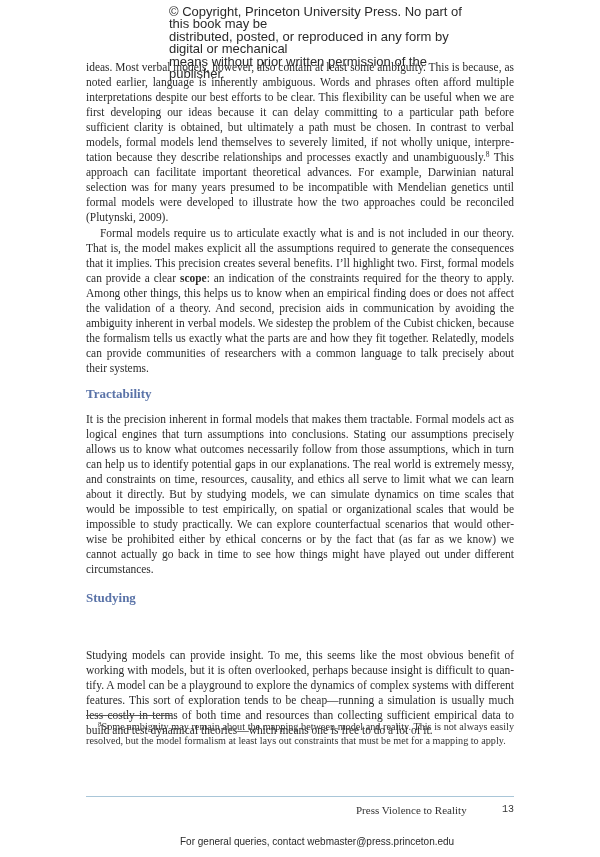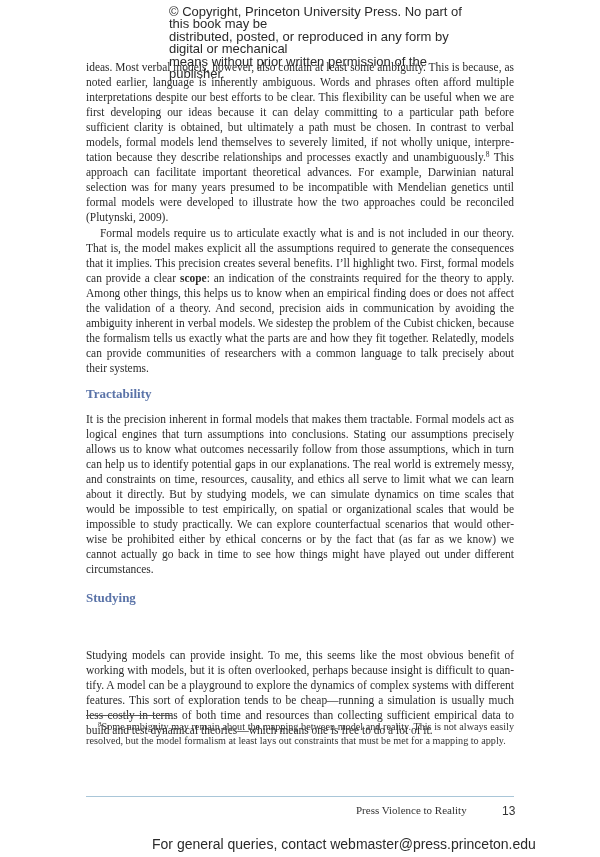--- a/index.html
+++ b/index.html
@@ -30,25 +30,25 @@
       color: #333; text-align: justify;
     }
     .footnote .fn-mark { font-size: 7px; vertical-align: 4px; line-height: 0; }
     .footer-rule { position: absolute; left: 86px; top: 796px; width: 428px; height: 1px; background: #a9c6d8; }
     .running-title {
       position: absolute; left: 356px; top: 804px;
       font-family: "Liberation Serif", serif; font-size: 11px; color: #333;
     }
     .page-number {
       position: absolute; left: 502px; top: 804px;
-      font-family: Liberation Sans, sans-serif; font-size: 12px; color: #333;
+      font-family: Liberation Mono, monospace; font-size: 10px; color: #333;
     }
     .contact {
-      position: absolute; left: 152px; top: 836px;
-      font-family: "Liberation Sans", sans-serif; font-size: 14px; color: #2a2a2a;
+      position: absolute; left: 180px; top: 836px;
+      font-family: "Liberation Sans", sans-serif; font-size: 10px; color: #2a2a2a;
     }
   </style>
 </head>
 <body>
 
 <div class="copyright">
   <div>© Copyright, Princeton University Press. No part of this book may be</div>
   <div>distributed, posted, or reproduced in any form by digital or mechanical</div>
   <div>means without prior written permission of the publisher.</div>
 </div>

